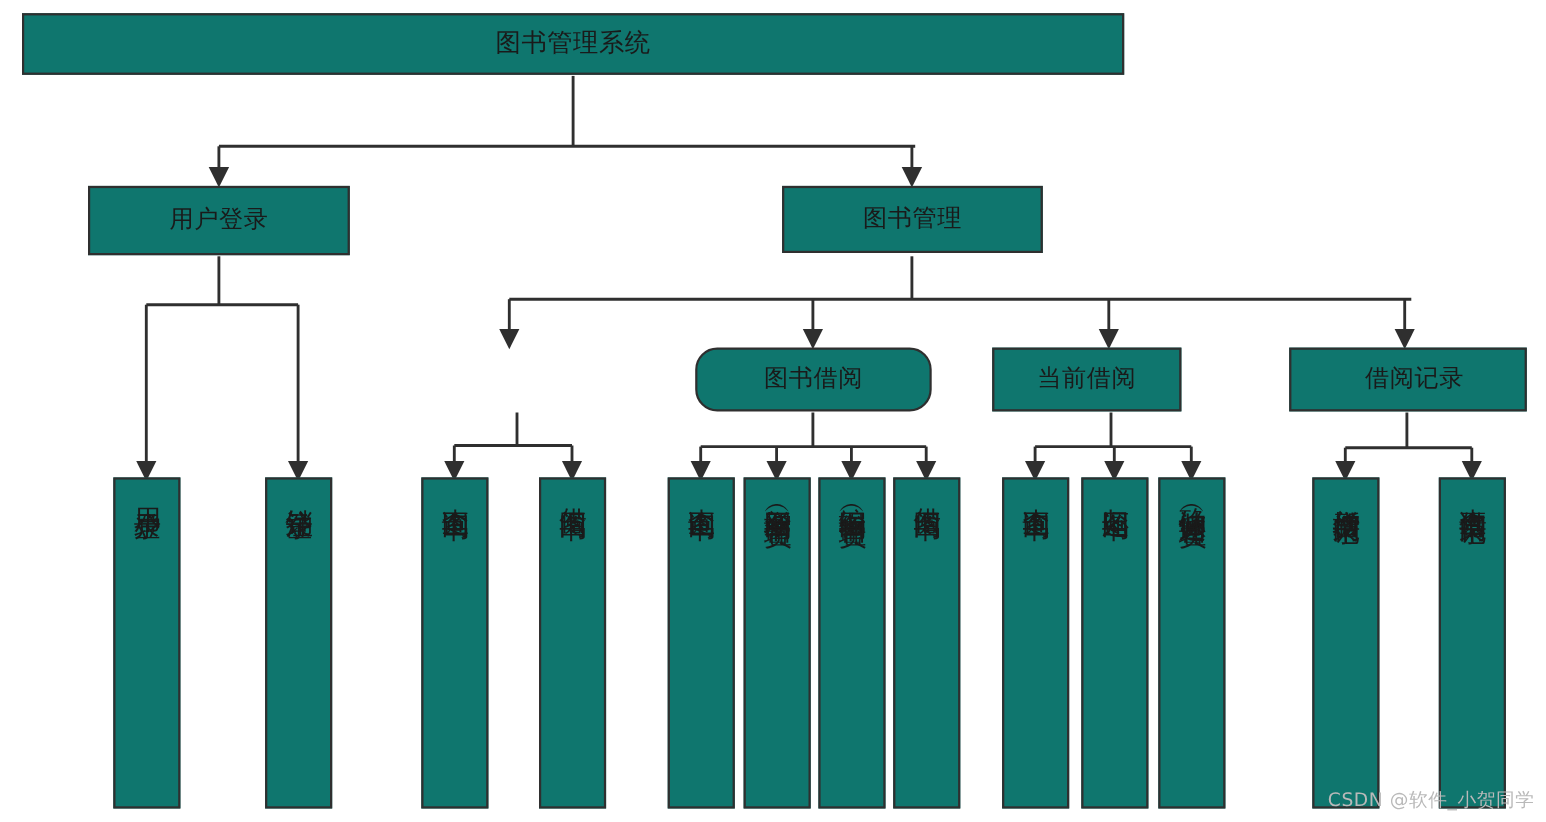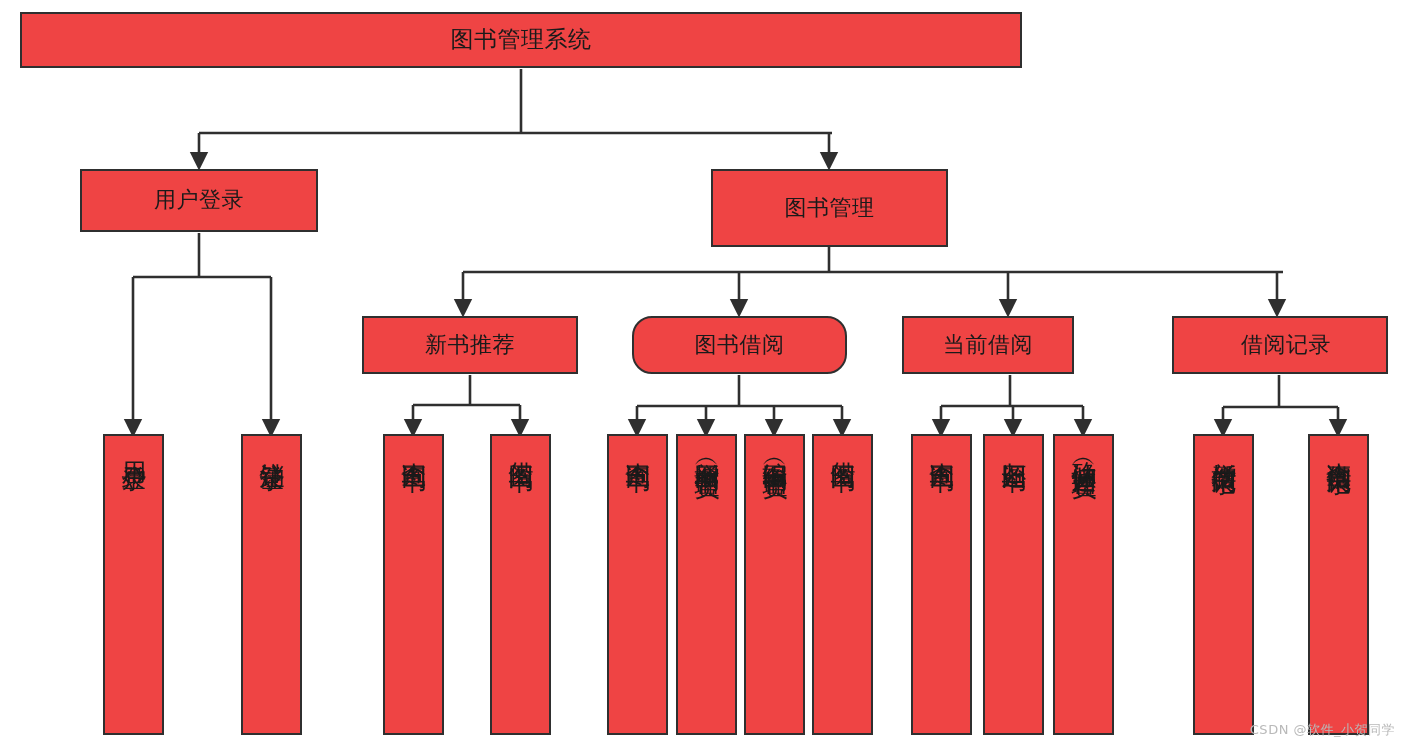--- a/index.html
+++ b/index.html
@@ -24,21 +24,21 @@
     position: absolute;
     left: 0;
     top: 0;
     width: 1405px;
     height: 747px;
   }
   .node {
     position: absolute;
     box-sizing: border-box;
     border: 2.4px solid #2f2f2f;
-    background: #ef4444;
+    background: #0f766e;
     display: flex;
     align-items: center;
     justify-content: center;
     color: #1a1a1a;
   }
   .node.horizontal .node-label {
     writing-mode: horizontal-tb;
     font-size: 22px;
     line-height: 1.1;
     letter-spacing: 0.5px;
@@ -56,21 +56,21 @@
     line-height: 1.12;
     letter-spacing: 2px;
     white-space: nowrap;
     text-align: left;
   }
   #node-root .node-label { font-size: 23px; }
   .watermark {
     position: absolute;
     right: 10px;
     bottom: 8px;
-    font-size: 13px;
+    font-size: 17px;
     color: #b9b9b9;
     letter-spacing: 0.5px;
     white-space: nowrap;
     pointer-events: none;
   }
 </style>
 </head>
 <body>
 
 <div id="diagram-root">
@@ -125,27 +125,24 @@
     </g>
   </svg>
 
   <div class="node horizontal" id="node-root" style="left:20px; top:12px; width:1002px; height:56px;">
     <span class="node-label">图书管理系统</span>
   </div>
 
   <div class="node horizontal" style="left:80px; top:169px; width:238px; height:63px;">
     <span class="node-label">用户登录</span>
   </div>
-  <div class="node horizontal" style="left:711px; top:169px; width:237px; height:78px;align-items:center;">
+  <div class="node horizontal" style="left:711px; top:169px; width:237px; height:61px;align-items:center;">
     <span class="node-label">图书管理</span>
   </div>
 
-  <div class="node horizontal" style="left:362px; top:316px; width:216px; height:58px;">
-    <span class="node-label">新书推荐</span>
-  </div>
   <div class="node horizontal" style="left:632px; top:316px; width:215px; height:58px;border-radius:20px;">
     <span class="node-label">图书借阅</span>
   </div>
   <div class="node horizontal" style="left:902px; top:316px; width:172px; height:58px;">
     <span class="node-label">当前借阅</span>
   </div>
   <div class="node horizontal" style="left:1172px; top:316px; width:216px; height:58px;padding-left:12px;">
     <span class="node-label">借阅记录</span>
   </div>
 

